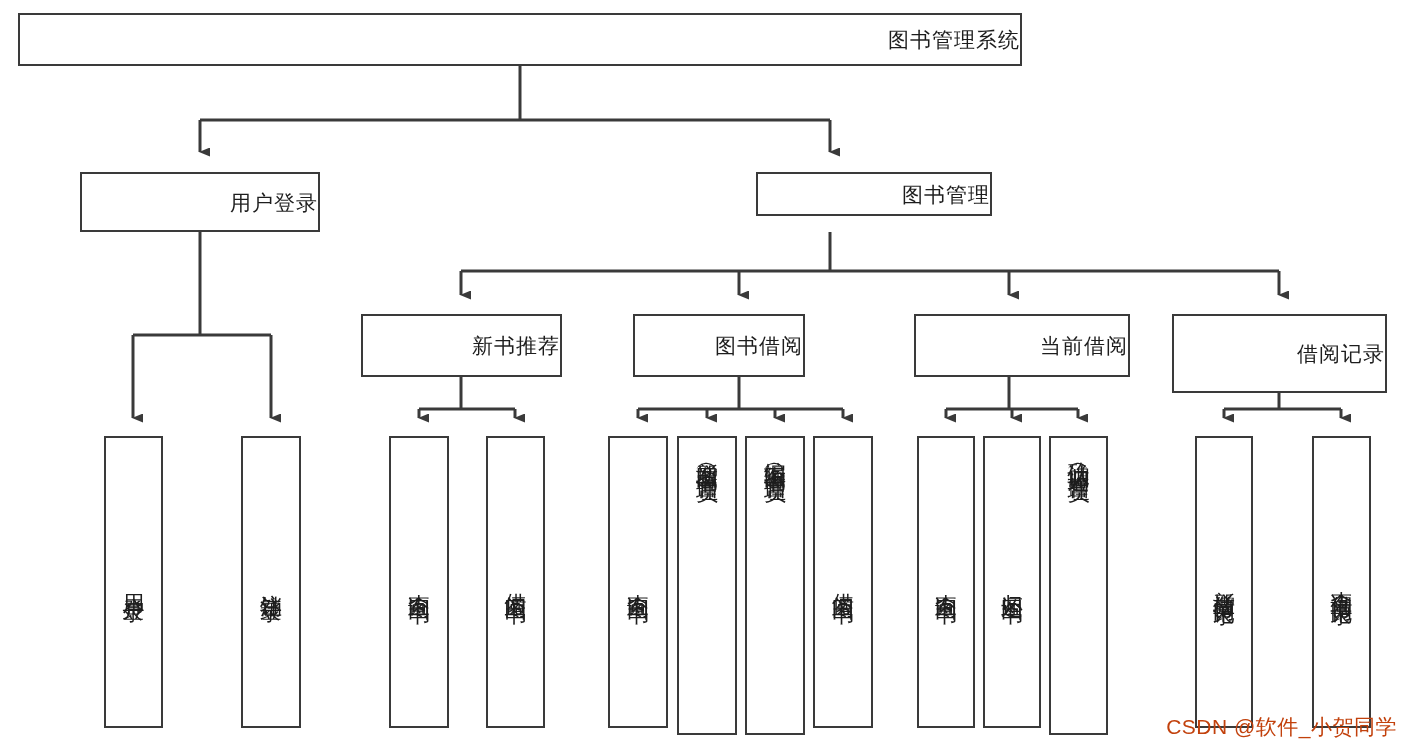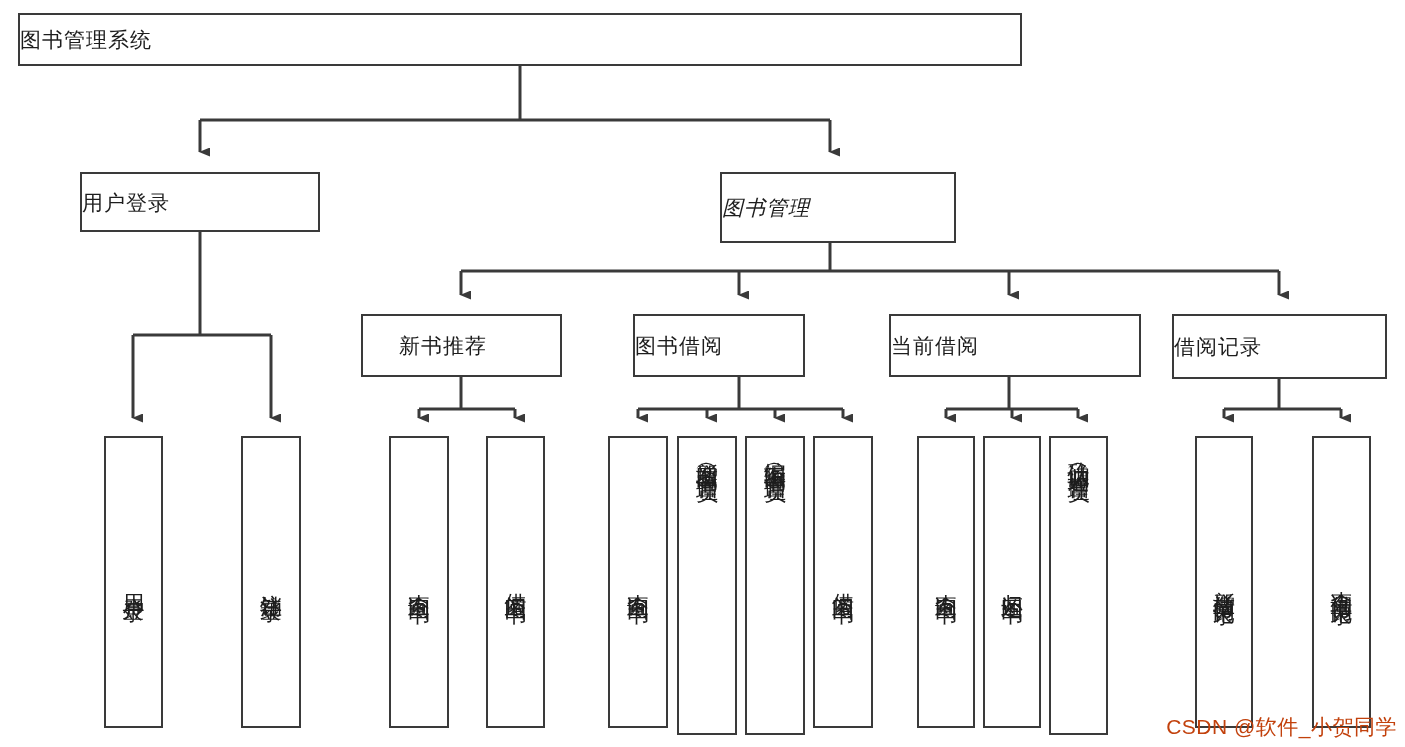--- a/index.html
+++ b/index.html
@@ -26,21 +26,21 @@
     height: 747px;
     pointer-events: none;
   }
   .node {
     position: absolute;
     box-sizing: border-box;
     border: 2px solid #3a3a3a;
     background: #ffffff;
     display: flex;
     align-items: center;
-    justify-content: flex-start;
+    justify-content: flex-end;
     color: #1d1d1d;
   }
   .node.h {
     font-size: 21px;
     letter-spacing: 1px;
   }
   .node.h .node-label {
     white-space: nowrap;
     line-height: 1;
   }
@@ -128,34 +128,34 @@
     </g>
   </svg>
 
   <div class="node h" style="left:18px; top:13px; width:1004px; height:53px;">
     <span class="node-label">图书管理系统</span>
   </div>
 
   <div class="node h" style="left:80px; top:172px; width:240px; height:60px;">
     <span class="node-label">用户登录</span>
   </div>
-  <div class="node h" style="left:720px; top:172px; width:236px; height:71px;font-style:italic;">
+  <div class="node h" style="left:756px; top:172px; width:236px; height:44px;">
     <span class="node-label">图书管理</span>
   </div>
 
   <div class="node h" style="left:361px; top:314px; width:201px; height:63px;padding-left:36px;">
     <span class="node-label">新书推荐</span>
   </div>
   <div class="node h" style="left:633px; top:314px; width:172px; height:63px;">
     <span class="node-label">图书借阅</span>
   </div>
-  <div class="node h" style="left:889px; top:314px; width:252px; height:63px;">
+  <div class="node h" style="left:914px; top:314px; width:216px; height:63px;">
     <span class="node-label">当前借阅</span>
   </div>
-  <div class="node h" style="left:1172px; top:314px; width:215px; height:65px;">
+  <div class="node h" style="left:1172px; top:314px; width:215px; height:79px;">
     <span class="node-label">借阅记录</span>
   </div>
 
   <div class="node v centered" style="left:104px; top:436px; width:59px; height:292px;">
     <span class="node-label">用户登录</span>
   </div>
   <div class="node v centered" style="left:241px; top:436px; width:60px; height:292px;">
     <span class="node-label">注销登录</span>
   </div>
 

